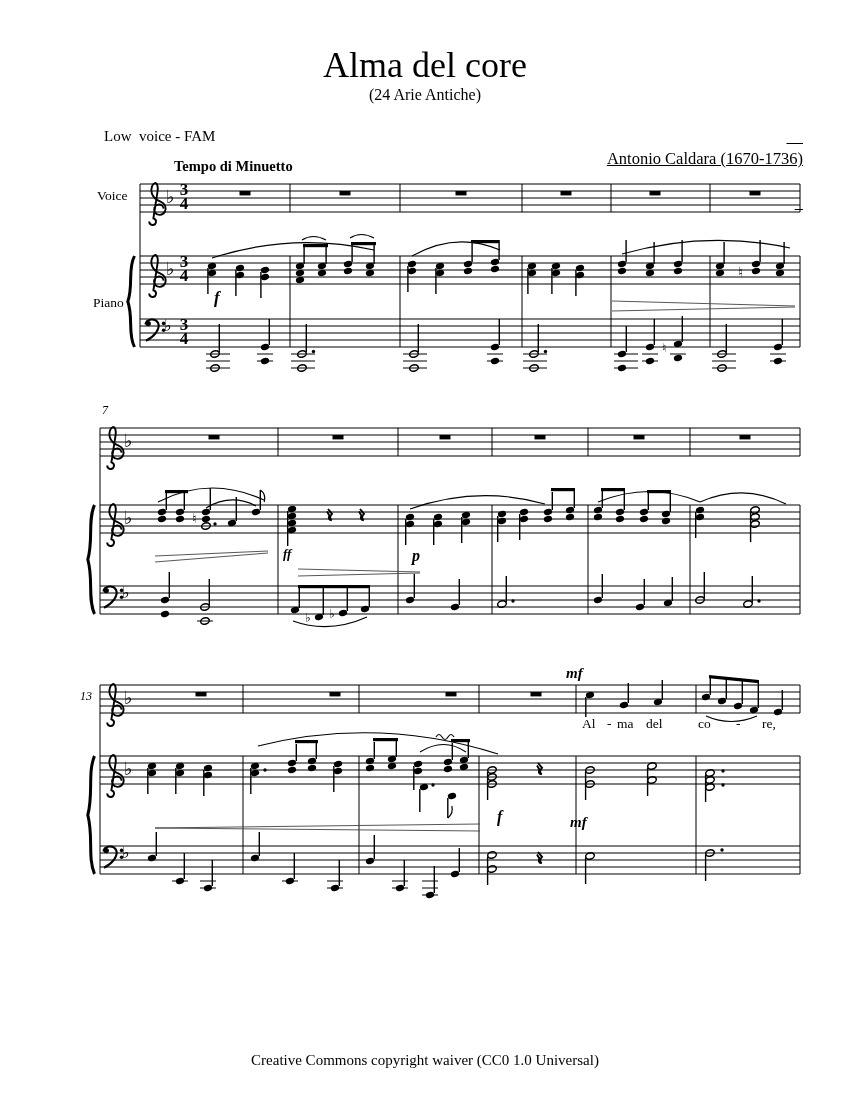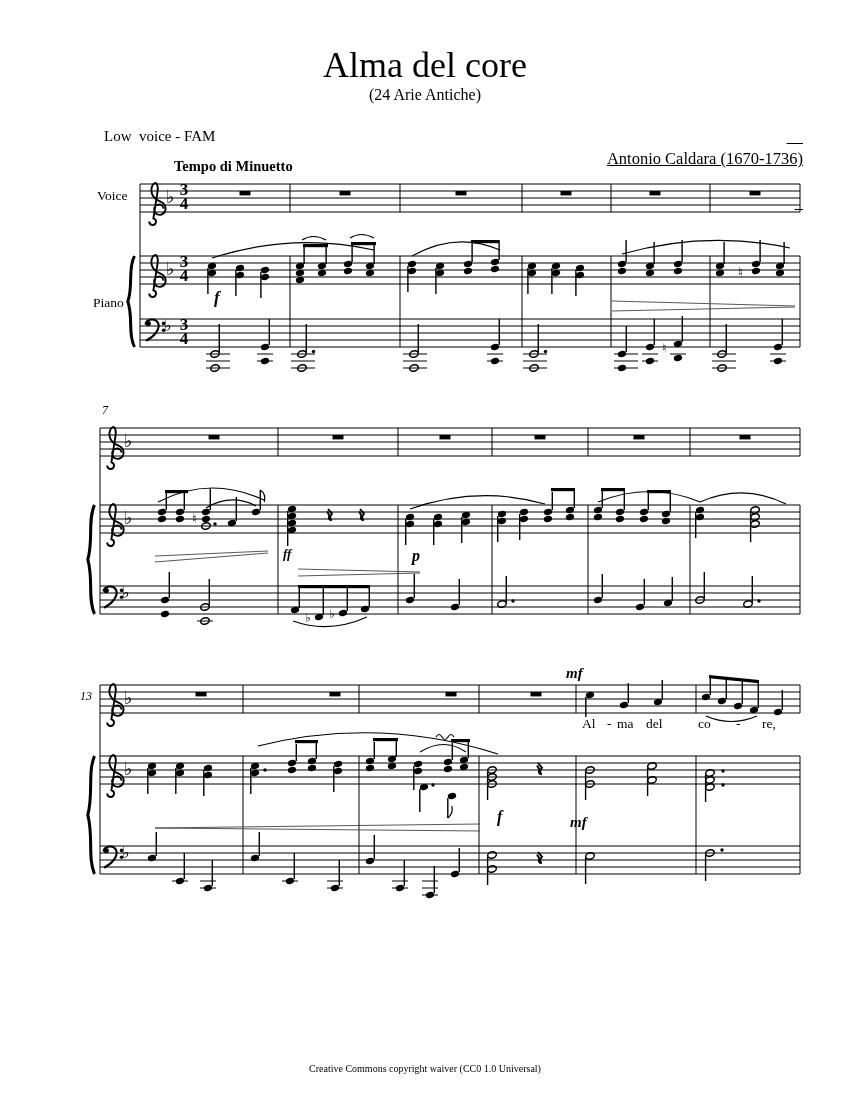--- a/index.html
+++ b/index.html
@@ -10,21 +10,21 @@
   .subtitle{top:86px;left:0;right:0;text-align:center;font-size:16px;}
   .credits{top:104px;right:47px;text-align:right;font-size:16.5px;line-height:22px;text-decoration:underline;}
   .edition{top:128px;left:104px;font-size:15px;}
   .tempo{top:158px;left:174px;font-size:14.5px;font-weight:bold;}
   .instr{font-size:13.5px;}
   .mnum{font-size:12px;font-style:italic;}
   .dyn{font-style:italic;font-weight:bold;font-family:"Liberation Serif",serif;}
   .lyr{font-size:13.5px;}
   .ts{position:absolute;width:24px;text-align:center;font-weight:bold;
       font-size:17px;line-height:14px;letter-spacing:0;}
-  .footer{top:1052px;left:0;right:0;text-align:center;font-size:10px;margin-top:11px;}
+  .footer{top:1052px;left:0;right:0;text-align:center;font-size:15px;}
   svg{position:absolute;top:0;left:0;}
   .sl{fill:none;stroke:#000;stroke-width:1.2px;}
   .hp{fill:none;stroke:#444;stroke-width:0.9px;}
   .st{stroke:#000;stroke-width:1.4px;}
   .ln{stroke:#000;stroke-width:1px;}
 </style>
 </head>
 <body>
 
 <div class="page">

